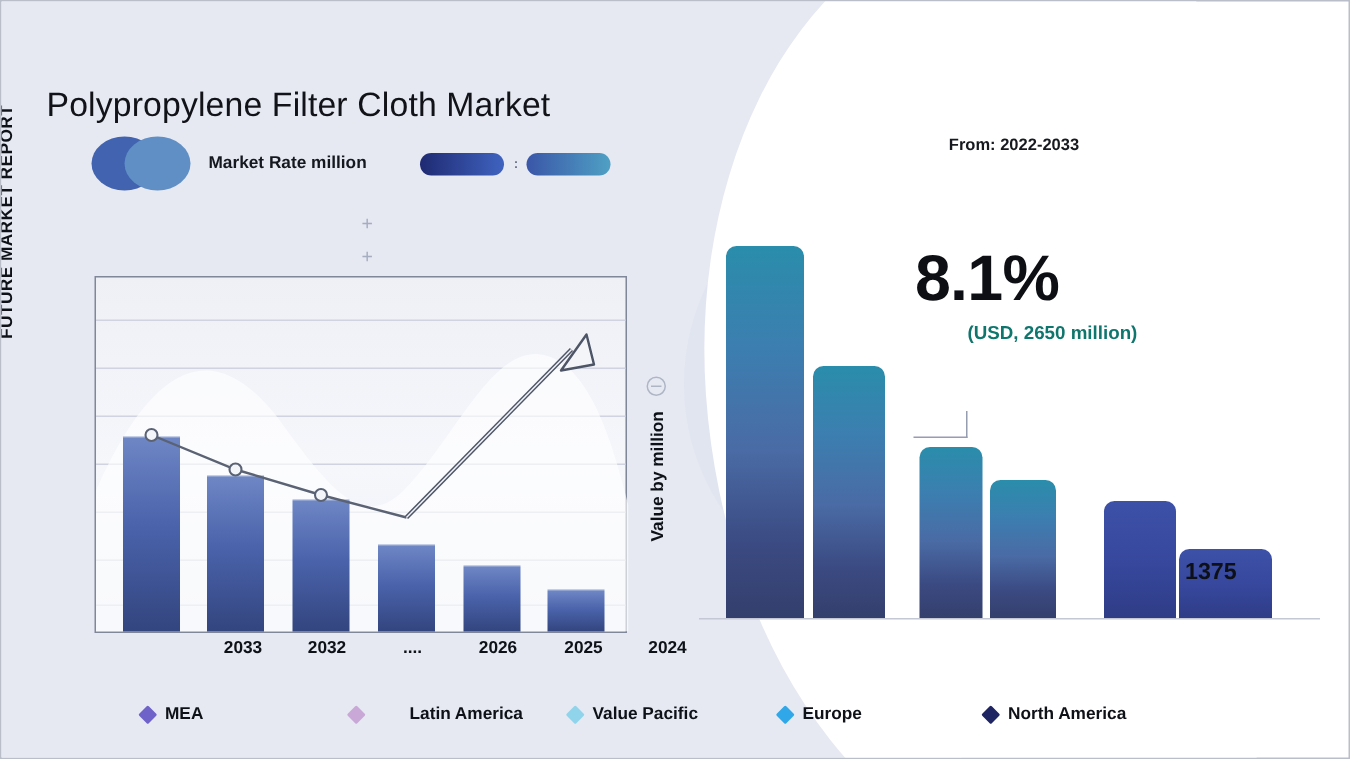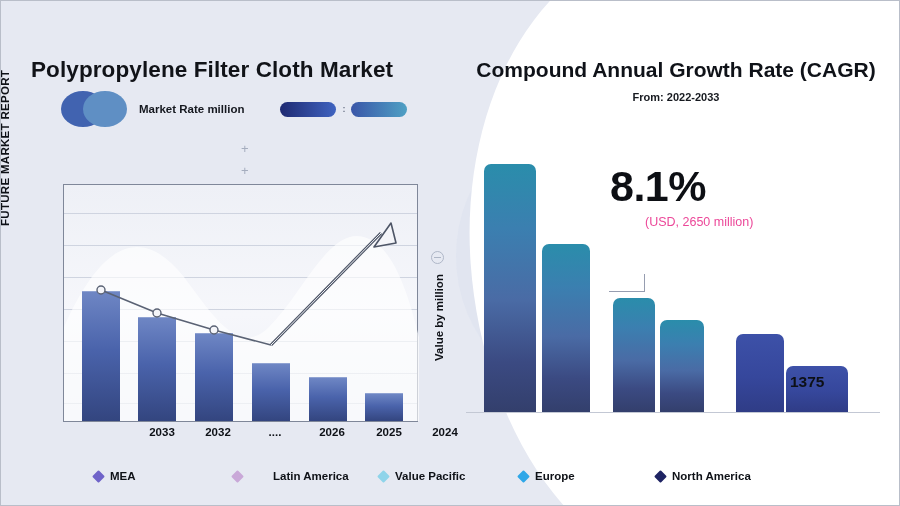--- a/index.html
+++ b/index.html
@@ -43,21 +43,21 @@
     position: absolute;
     left: 62px; top: 215px;
     width: 355px; height: 210px;
     overflow: hidden;
     pointer-events: none;
   }
 
   
   .title-left {
     position: absolute; left: 30px; top: 56px;
-    font-size: 22.5px; font-weight: bold; color: #111318;
+    font-size: 22.5px; font-weight: normal; color: #111318;
     letter-spacing: .1px;
   }
   .legend-strip {
     position: absolute; left: 60px; top: 90px;
     display: flex; align-items: center; gap: 12px;
   }
   .venn { position: relative; width: 66px; height: 36px; }
   .venn .c1 {
     position: absolute; left: 0; top: 0; width: 44px; height: 36px;
     background: #4163b0; border-radius: 50%;
@@ -91,21 +91,21 @@
   }
 
   
   .cagr-value {
     position: absolute; left: 609px; top: 161px;
     font-size: 43px; font-weight: bold; color: #0d0f14;
     letter-spacing: -.5px;
   }
   .cagr-sub {
     position: absolute; left: 644px; top: 214px;
-    font-size: 12.5px; font-weight: normal; color: #ec4899;
+    font-size: 12.5px; font-weight: bold; color: #0f766e;
   }
 
   
   .chart-left {
     position: absolute; left: 62px; top: 183px;
     width: 355px; height: 238px;
     border: 1.5px solid #7f8799;
     background: linear-gradient(180deg,#eef0f6 0%, #f6f7fb 55%, #eceff6 100%);
   }
   .grid-line {
@@ -239,21 +239,20 @@
       <div class="c2"></div>
     </div>
     <div class="lbl">Market Rate million</div>
     <div class="pills">
       <div class="pill p1"></div>
       <div class="pill-sep">:</div>
       <div class="pill p2"></div>
     </div>
   </div>
 
-  <div class="title-right">Compound Annual Growth Rate (CAGR)</div>
   <div class="subtitle-right">From: 2022-2033</div>
 
   <div class="cagr-value">8.1%</div>
   <div class="cagr-sub">(USD, 2650 million)</div>
 
   <div class="plus" style="left:240px; top:140px;">+</div>
   <div class="plus" style="left:240px; top:162px;">+</div>
   <div class="minus-circle"></div>
   <div class="ghost-icon" style="left:266px; top:345px;"></div>
   <div class="ghost-icon" style="left:325px; top:365px;"></div>

